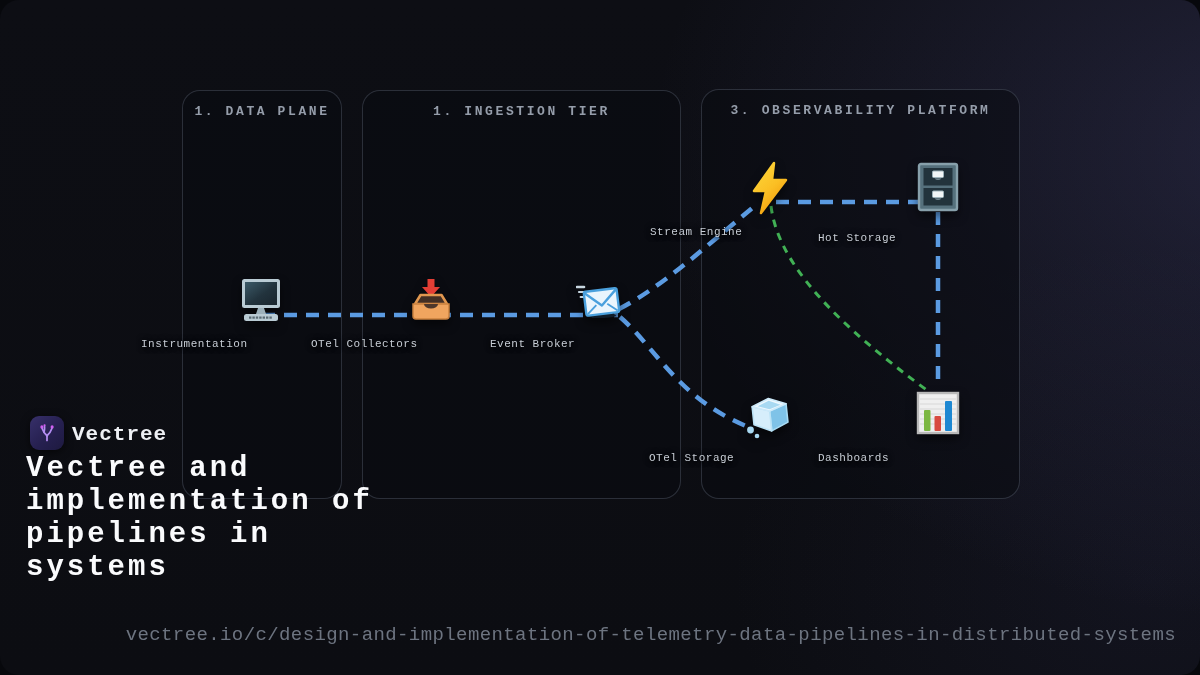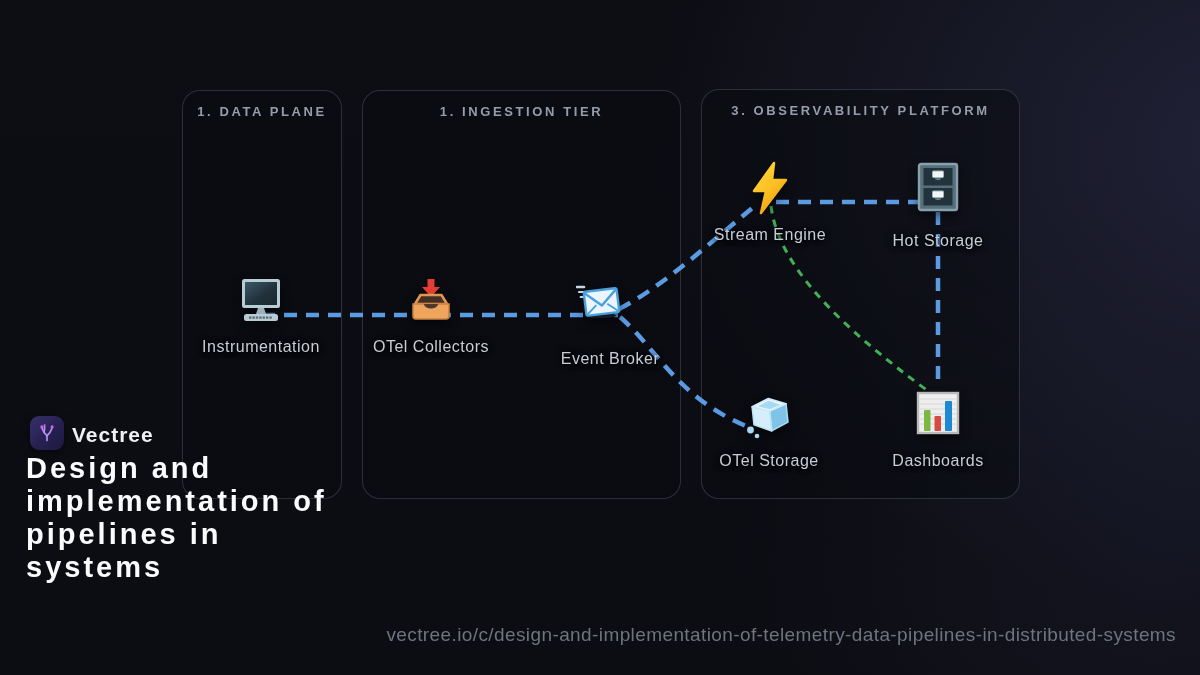--- a/index.html
+++ b/index.html
@@ -1,34 +1,35 @@
 <!DOCTYPE html>
 <html><head>
 <meta charset="utf-8">
 <style>
   html,body{margin:0;padding:0;background:#07080c;}
   .stage{
     position:relative;width:1200px;height:675px;overflow:hidden;
-    font-family:Liberation Sans, sans-serif;
+    font-family:Liberation Mono, monospace;
     background:
       radial-gradient(1000px 760px at 106% 22%, rgba(82,80,140,0.30), rgba(82,80,140,0) 62%),
       radial-gradient(700px 560px at 96% 86%, rgba(60,60,110,0.14), rgba(60,60,110,0) 60%),
       linear-gradient(180deg,#0d0e14 0%, #0c0d12 100%);
+    border-radius: 19px;
   }
   .panel{
     position:absolute;border:1.5px solid rgba(138,150,172,0.26);border-radius:18px;
     background:rgba(9,11,16,0.55);
   }
   .panel-title{
     position:absolute;top:13px;left:0;width:100%;text-align:center;
     font-size:13px;font-weight:bold;letter-spacing:2.6px;color:#959daa;
   }
   .node-icon{position:absolute;filter:drop-shadow(0 5px 5px rgba(0,0,0,0.5));}
   .node-label{
-    position:absolute;width:240px;text-align:center;font-size:16px;color:#c7cdd5;
+    position:absolute;width:240px;text-align:left;font-size:11px;color:#c7cdd5;
     letter-spacing:0.5px;text-shadow:0 2px 4px rgba(0,0,0,0.95), 0 0 6px rgba(0,0,0,0.7);
   }
   .connections{position:absolute;left:0;top:0;pointer-events:none;}
   .brand-logo{
     position:absolute;left:30px;top:416px;width:34px;height:34px;border-radius:9px;
     background:linear-gradient(135deg,#37306a 0%,#262050 55%,#1e1a40 100%);
     box-shadow:0 2px 8px rgba(0,0,0,0.6);display:flex;align-items:center;justify-content:center;
   }
   .brand-name{
     position:absolute;left:72px;top:423px;font-size:21px;font-weight:bold;
@@ -173,21 +174,21 @@
           <line x1="6" y1="35" x2="42" y2="35"></line>
       </g>
       <rect x="10" y="21" width="6.5" height="21" rx="1" fill="#7cb742"></rect>
       <rect x="20.5" y="27" width="6.5" height="15" rx="1" fill="#d84b40"></rect>
       <rect x="31" y="12" width="7" height="30" rx="1" fill="#1e88d2"></rect>
     </svg>
   </div>
 
   <div class="node-label" style="left:141px;top:338px;">Instrumentation</div>
   <div class="node-label" style="left:311px;top:338px;">OTel Collectors</div>
-  <div class="node-label" style="left:480px;top:350px;padding-left:10px;">Event Broker</div>
+  <div class="node-label" style="left:480px;top:338px;padding-left:10px;">Event Broker</div>
   <div class="node-label" style="left:650px;top:226px;">Stream Engine</div>
   <div class="node-label" style="left:818px;top:232px;">Hot Storage</div>
   <div class="node-label" style="left:649px;top:452px;">OTel Storage</div>
   <div class="node-label" style="left:818px;top:452px;">Dashboards</div>
 
   <div class="brand-logo">
     <svg width="26" height="26" viewBox="0 0 33 33">
       <g fill="none" stroke="#b48df2" stroke-width="2.2" stroke-linecap="round">
         <path d="M16.5,26 V20"></path>
         <path d="M16.5,20 C13,17 11.5,14.5 10.2,10.5"></path>
@@ -195,21 +196,21 @@
         <path d="M12.8,15.5 C13.5,12.5 13.6,10.5 13.4,8.5"></path>
       </g>
       <circle cx="10" cy="8.8" r="2" fill="#d060f2"></circle>
       <circle cx="23" cy="8.8" r="2" fill="#d060f2"></circle>
       <circle cx="13.4" cy="6.8" r="1.4" fill="#d060f2"></circle>
     </svg>
   </div>
   <div class="brand-name">Vectree</div>
 
   <h1 class="heading" style="margin:0;font-weight:bold;">
-    <div class="line">Design and</div>
+    <div class="line">Vectree and</div>
     <div class="line">implementation of</div>
     <div class="line">pipelines in</div>
     <div class="line">systems</div>
   </h1>
 
   <div class="footer-url">vectree.io/c/design-and-implementation-of-telemetry-data-pipelines-in-distributed-systems</div>
 
 </div>
 
 </body></html>

